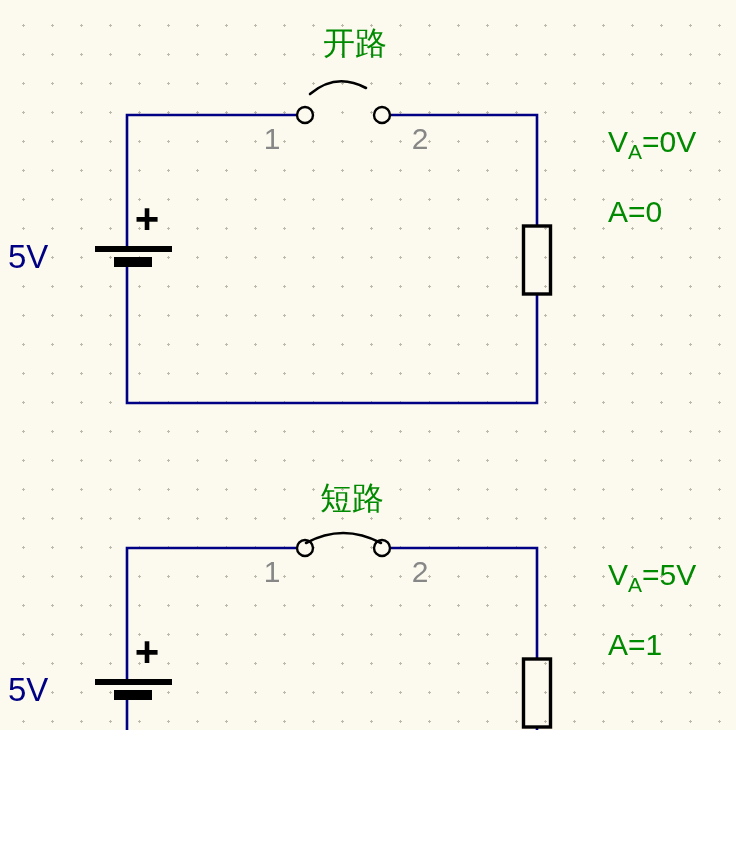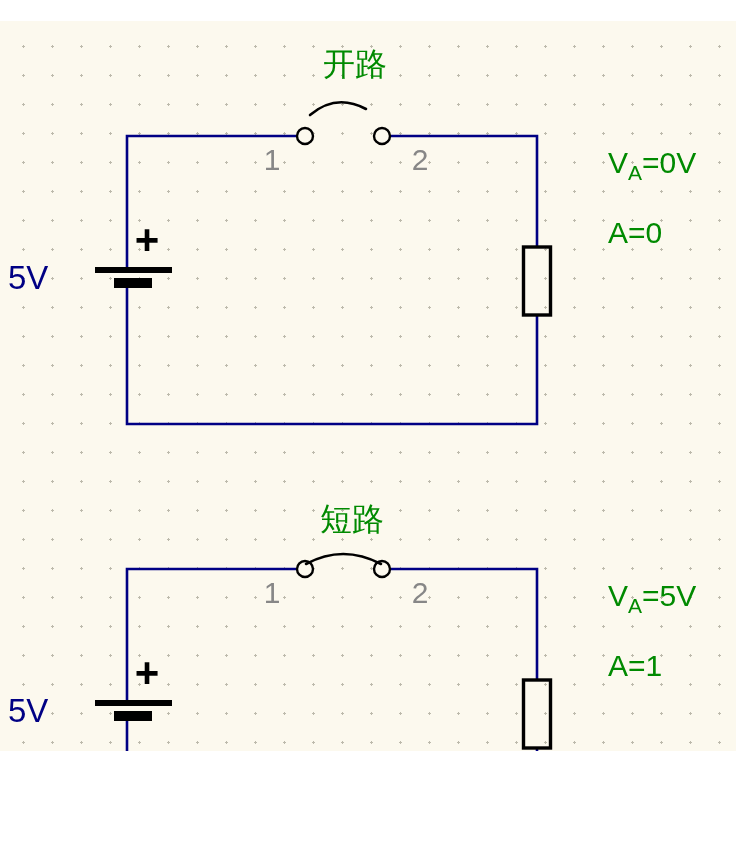--- a/index.html
+++ b/index.html
@@ -8,21 +8,20 @@
     font-family:"Liberation Sans", sans-serif;
   }
   .screen {
     position:relative;
     width:736px; height:730px;
     background-color:#FCF9EE;
     background-image:radial-gradient(circle, #BDBAAC 1px, transparent 1.4px);
     background-size:29px 29px;
     background-position:9px 11px;
     overflow:hidden;
-    margin-top:21px;
   }
   svg.circuit { display:block; width:736px; height:433px; }
 
   .wire   { stroke:#000084; stroke-width:2.6; fill:none; }
   .pin    { stroke:#000000; stroke-width:2.4; fill:#FCF9EE; }
   .lever  { stroke:#000000; stroke-width:2.6; fill:none; stroke-linecap:round; }
   .plate  { fill:#000000; stroke:none; }
   .resistor { fill:none; stroke:#000000; stroke-width:3.4; }
 
   text { font-family:"Liberation Sans", sans-serif; }

